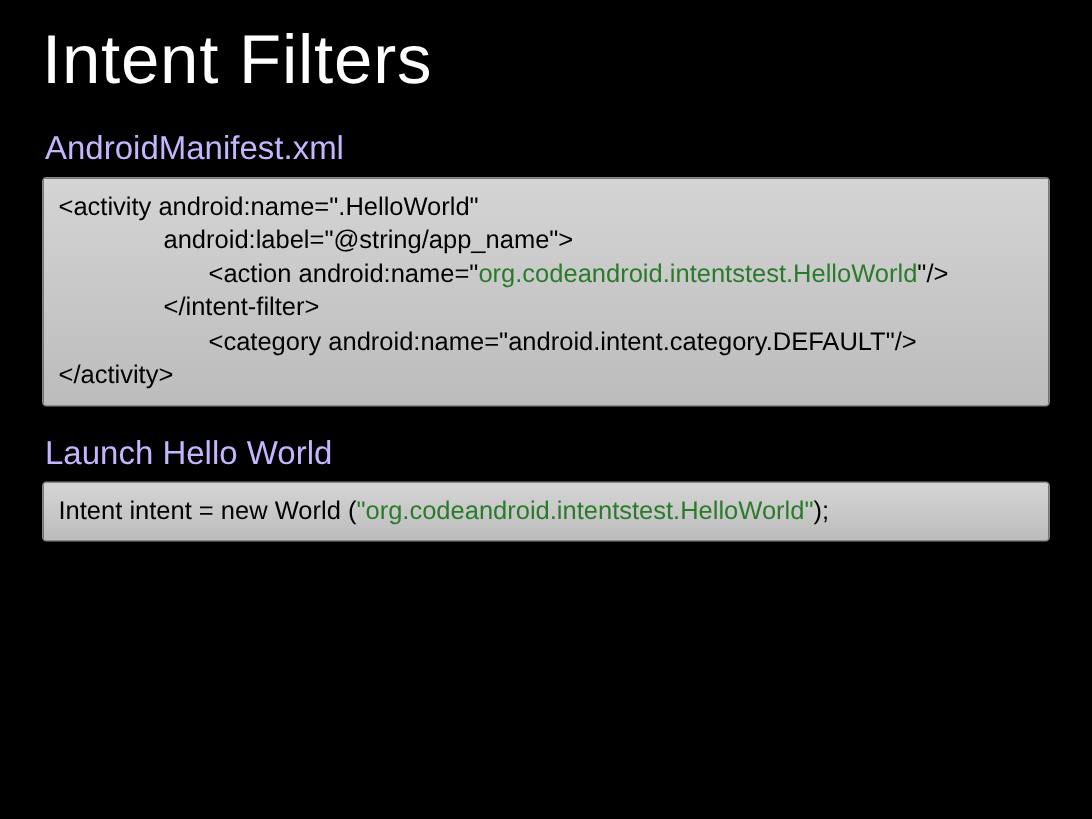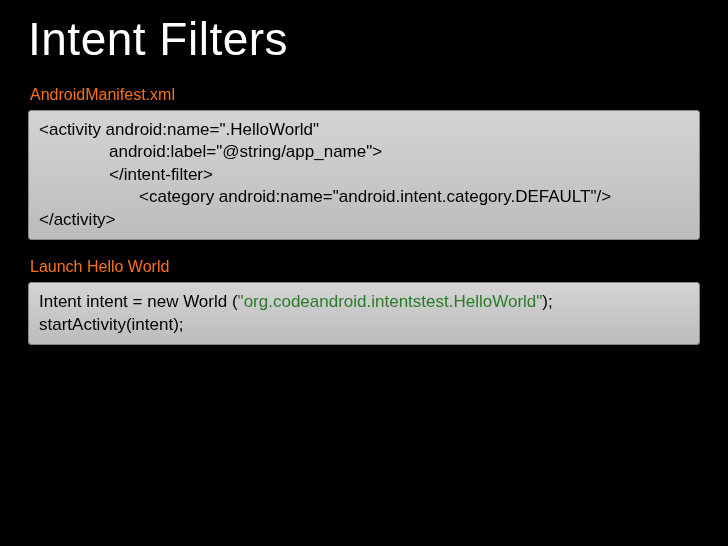--- a/index.html
+++ b/index.html
@@ -13,22 +13,22 @@
   }
   .title {
     color: #fff;
     font-size: 46px;
     font-weight: 400;
     margin-top: 12px;
     margin-bottom: 20px;
     letter-spacing: 0.5px;
   }
   .section-label {
-    color: #f97316;
-    font-size: 16px;
+    color: #c4b5fd;
+    font-size: 22px;
     margin-bottom: 6px;
     margin-left: 2px;
     font-weight: 400;
   }
   .code-box {
     background: linear-gradient(to bottom, #d4d4d4 0%, #c8c8c8 50%, #bcbcbc 100%);
     border: 1px solid #888;
     border-radius: 3px;
     padding: 8px 10px;
     color: #000;
@@ -45,23 +45,23 @@
 </head>
 <body>
 
 <div class="title">Intent Filters</div>
 
 <div class="section-label">AndroidManifest.xml</div>
 
 <div class="code-box">
   <div class="line">&lt;activity android:name=".HelloWorld"</div>
   <div class="line indent1">android:label="@string/app_name"&gt;</div>
+  <div class="line indent2"><span>&lt;action android:name="</span><span class="green">org.codeandroid.intentstest.HelloWorld</span><span>"/&gt;</span></div>
   <div class="line indent1">&lt;/intent-filter&gt;</div>
   <div class="line indent2">&lt;category android:name="android.intent.category.DEFAULT"/&gt;</div>
   <div class="line">&lt;/activity&gt;</div>
 </div>
 
 <div class="section-label">Launch Hello World</div>
 
 <div class="code-box">
   <div class="line"><span>Intent intent = new World (</span><span class="green">"org.codeandroid.intentstest.HelloWorld"</span><span>);</span></div>
-  <div class="line">startActivity(intent);</div>
 </div>
 
 </body></html>

